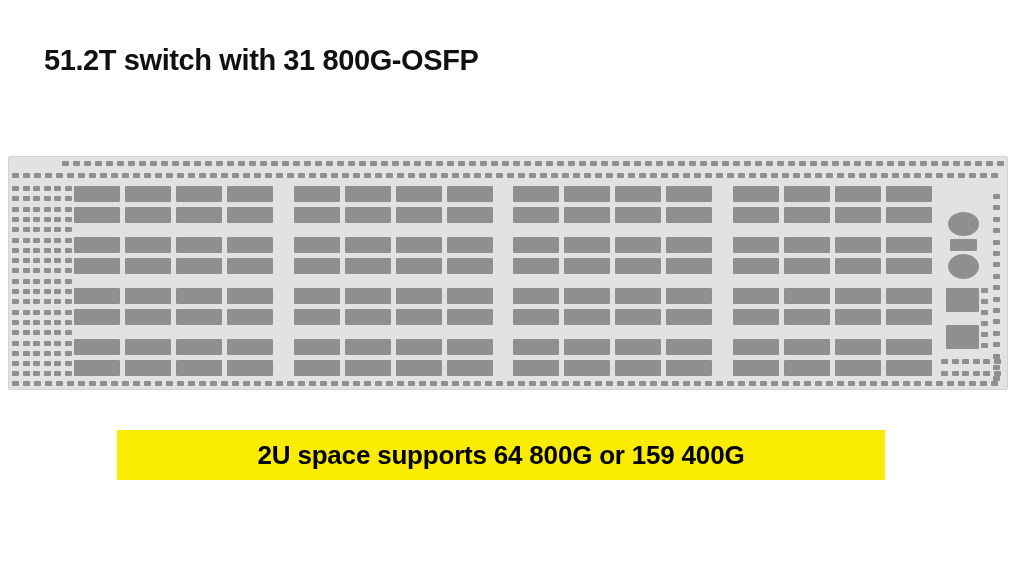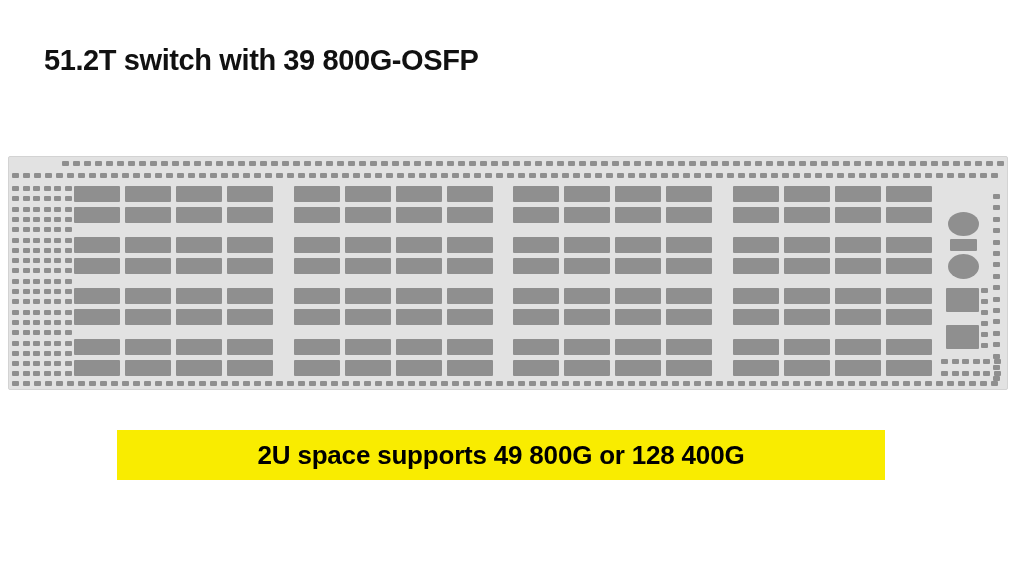--- a/index.html
+++ b/index.html
@@ -42,21 +42,21 @@
     display:flex; align-items:center; justify-content:center;
   }
   .banner span {
     font-size:26px; font-weight:700; color:#000;
     letter-spacing:-0.2px; white-space:nowrap;
   }
 </style>
 </head>
 <body>
 
-<h1 class="title">51.2T switch with 39 800G-OSFP</h1>
+<h1 class="title">51.2T switch with 31 800G-OSFP</h1>
 
 <div class="chassis" id="chassis">
     <div class="vent" style="left: 53px; top: 4px;"></div>
     <div class="vent" style="left: 64px; top: 4px;"></div>
     <div class="vent" style="left: 75px; top: 4px;"></div>
     <div class="vent" style="left: 86px; top: 4px;"></div>
     <div class="vent" style="left: 97px; top: 4px;"></div>
     <div class="vent" style="left: 108px; top: 4px;"></div>
     <div class="vent" style="left: 119px; top: 4px;"></div>
     <div class="vent" style="left: 130px; top: 4px;"></div>
@@ -596,14 +596,14 @@
     <div class="port" style="left: 826px; top: 203px;"></div>
     <div class="port" style="left: 877px; top: 203px;"></div>
     <div class="ctl ctl-round" style="left: 939px; top: 55px; width: 31px; height: 24px;"></div>
     <div class="ctl ctl-bar" style="left: 941px; top: 82px; width: 27px; height: 12px;"></div>
     <div class="ctl ctl-round" style="left: 939px; top: 97px; width: 31px; height: 25px;"></div>
     <div class="ctl ctl-square" style="left: 937px; top: 131px; width: 33px; height: 24px;"></div>
     <div class="ctl ctl-square" style="left: 937px; top: 168px; width: 33px; height: 24px;"></div>
   </div>
 
 <div class="banner" id="banner" style="background: rgb(249, 236, 0);">
-  <span style="color: rgb(0, 0, 0);">2U space supports 49 800G or 128 400G</span>
+  <span style="color: rgb(0, 0, 0);">2U space supports 64 800G or 159 400G</span>
 </div>
 
 </body></html>

